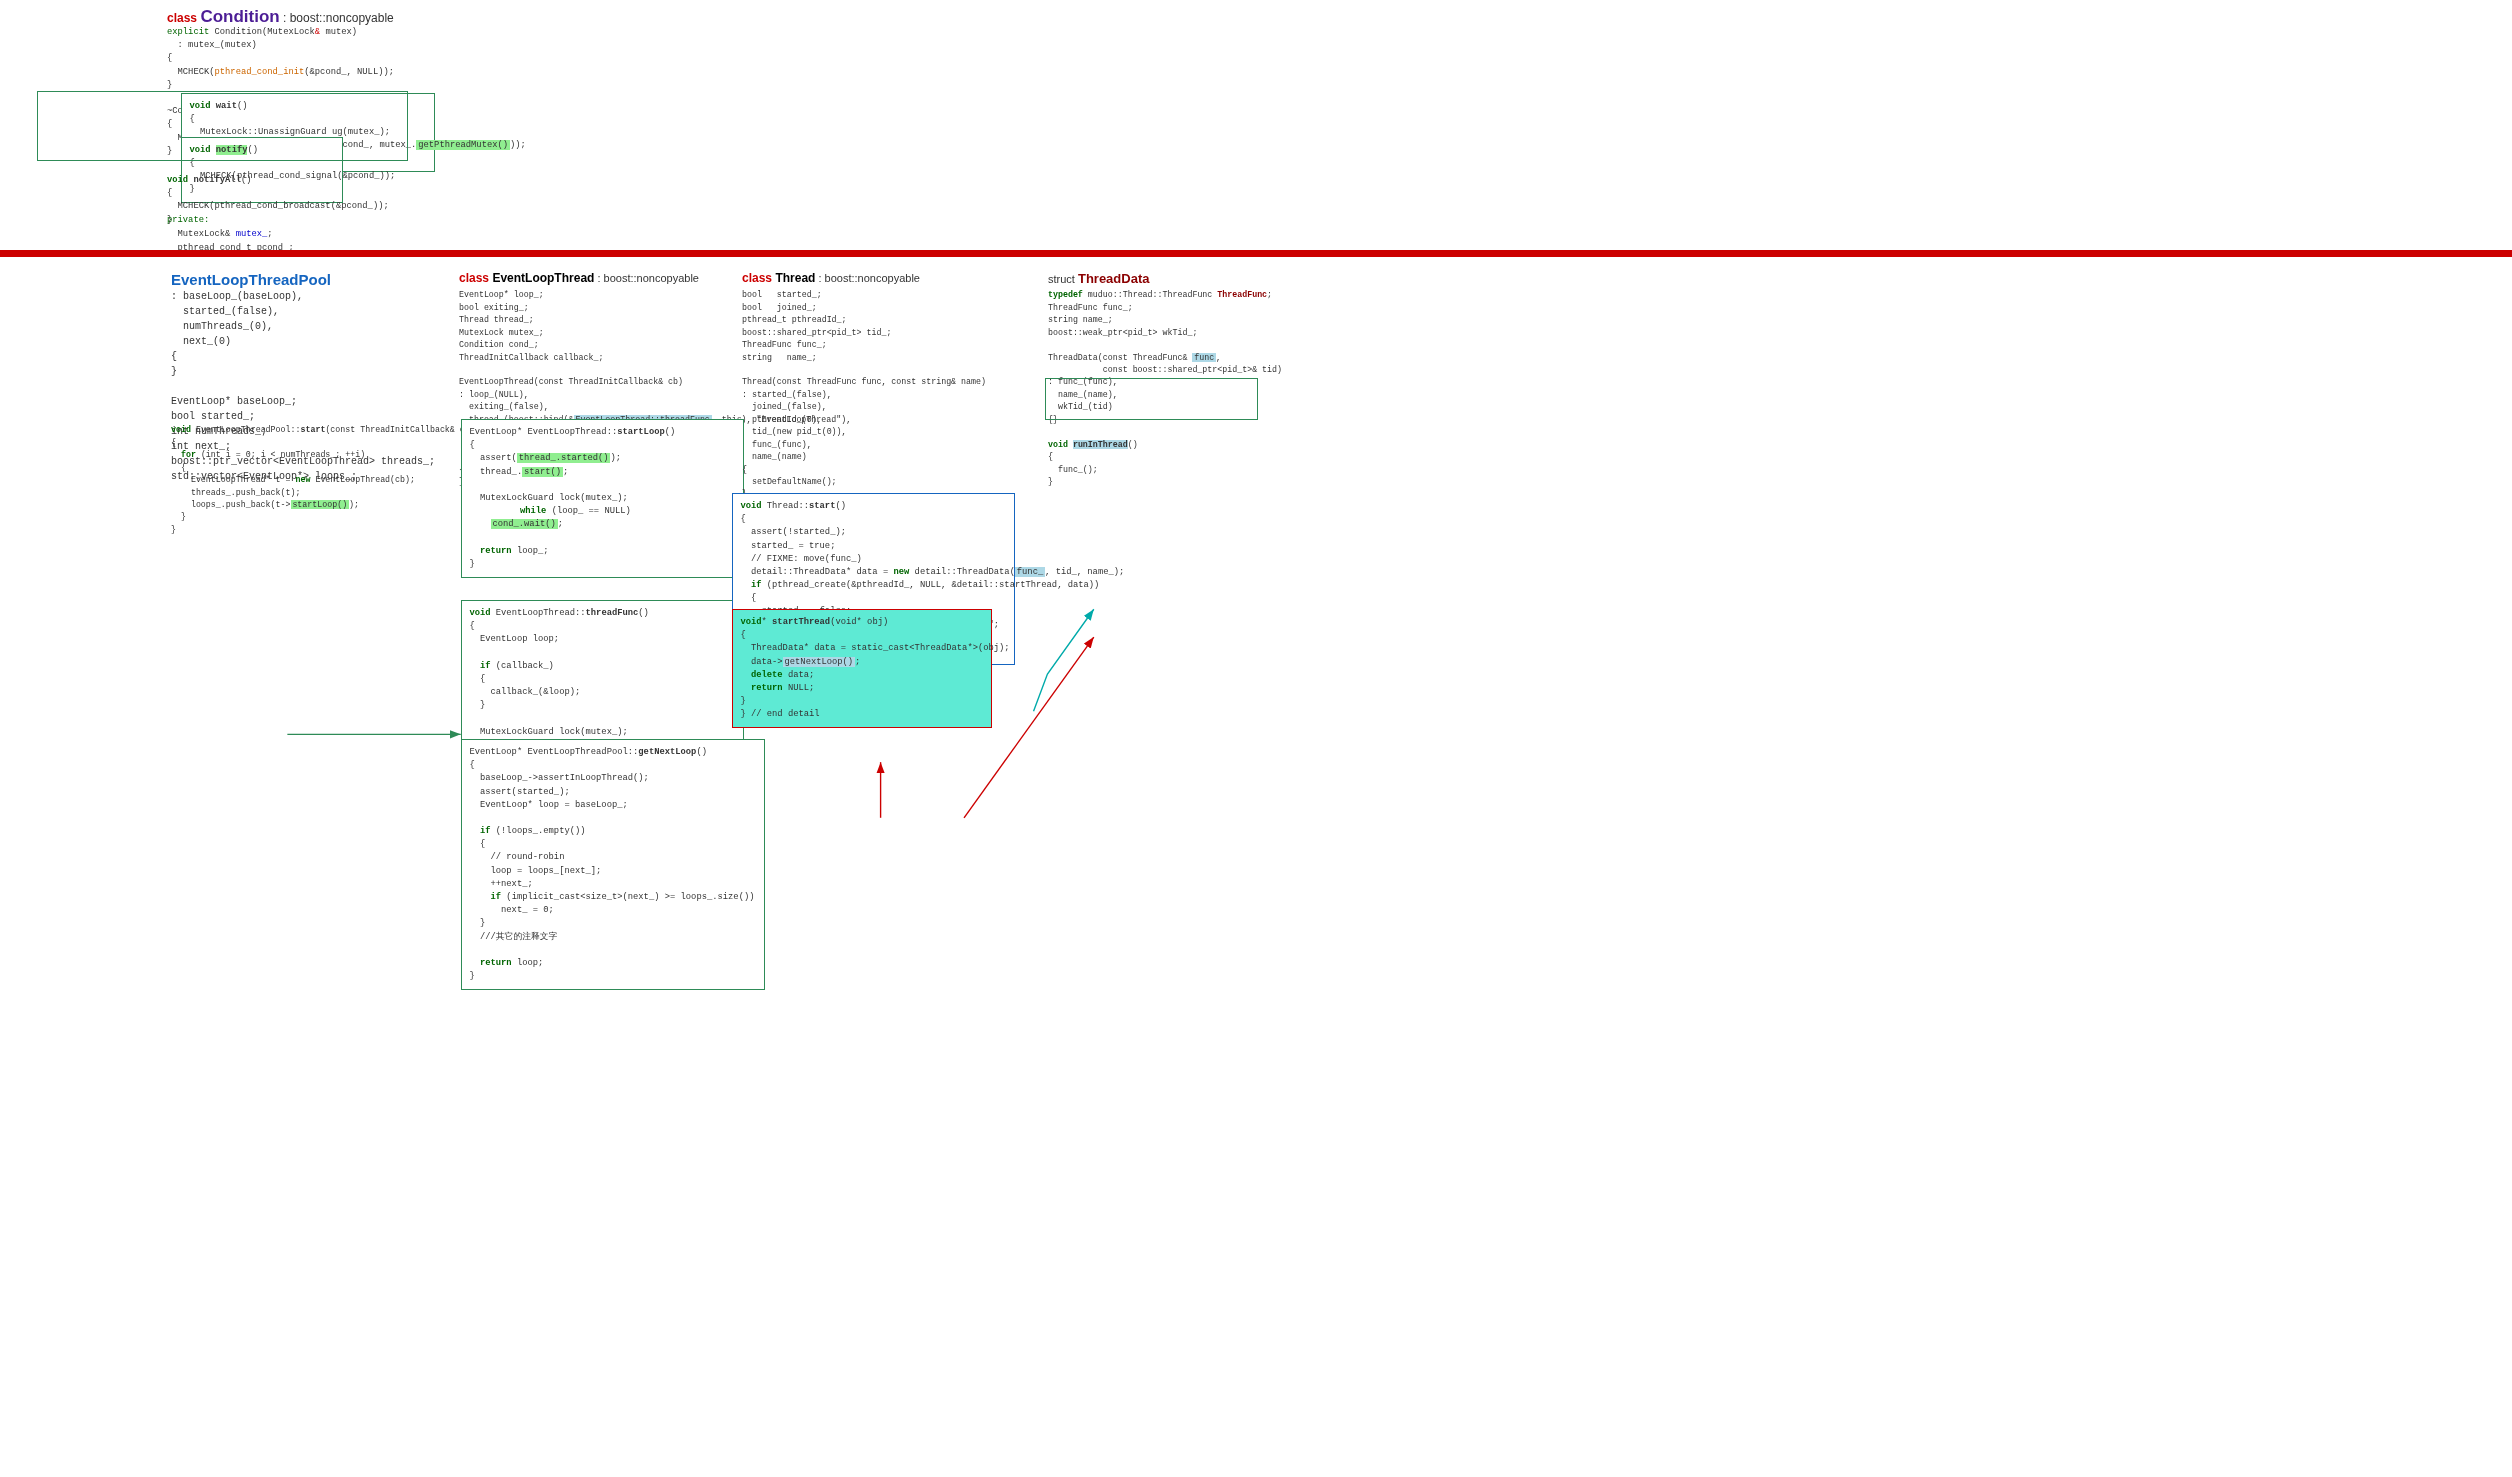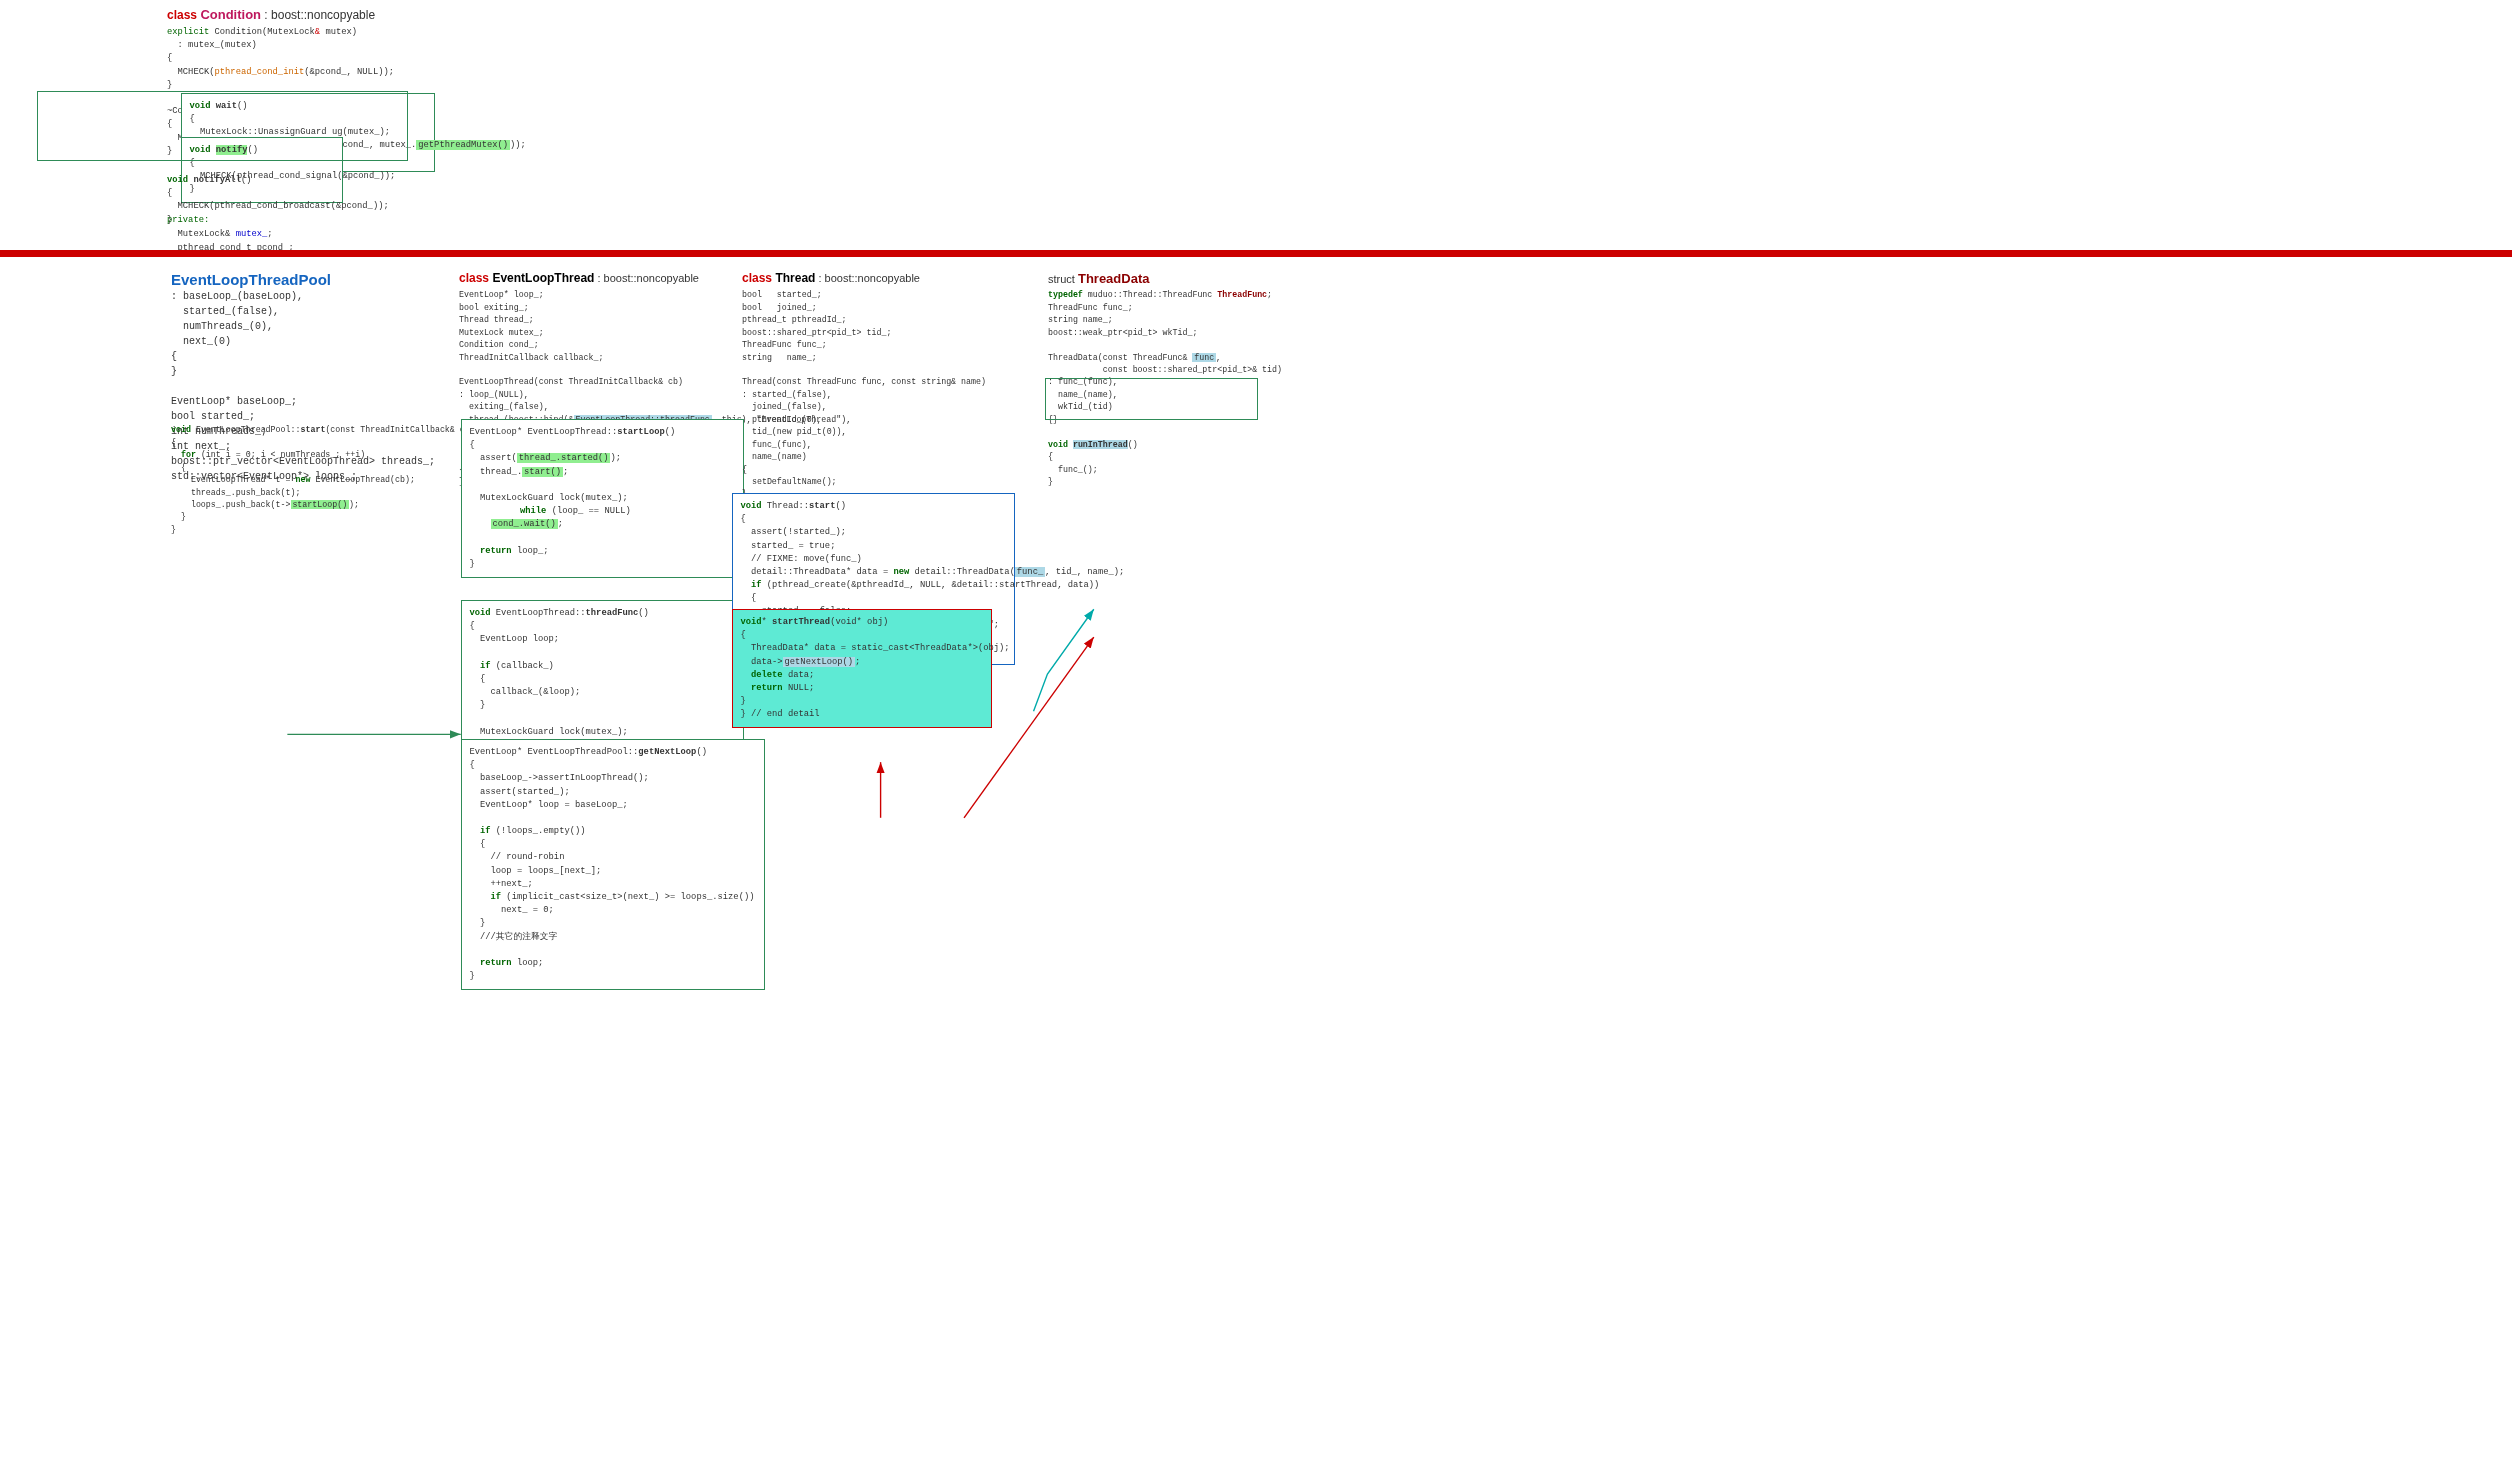--- a/index.html
+++ b/index.html
@@ -86,21 +86,21 @@
       background: #add8e6;
       padding: 0 1.9px;
     }
   </style>
 </head>
 <body>
 
 <div class="top-section">
 
   <div style="position:absolute; top:7.4px; left:167px;">
-    <span class="kw-class" style="font-family:Arial,sans-serif; font-size:12px;">class </span><span style="font-family:Arial,sans-serif; font-size:13px; font-weight:bold; color:#be185d;">Condition</span><span style="font-family:Arial,sans-serif; font-size:12px; color:#333;"> : boost::noncopyable</span>
+    <span class="kw-class" style="font-family:Arial,sans-serif; font-size:12px;">class </span><span style="font-family:Arial,sans-serif; font-size:17px; font-weight:bold; color:#4c1d95;">Condition</span><span style="font-family:Arial,sans-serif; font-size:12px; color:#333;"> : boost::noncopyable</span>
   </div>
 
   <div style="position:absolute; top:26px; left:167px; font-size:8.8px; line-height:1.5; white-space:pre;"><span style="color:#006400;">explicit</span> Condition(MutexLock<span style="color:#cc0000;">&amp;</span> mutex)
   : mutex_(mutex)
 {
   MCHECK(<span style="color:#cc6600;">pthread_cond_init</span>(&amp;pcond_, NULL));
 }
 
 <span style="color:#333;">~Condition()</span>
 {

